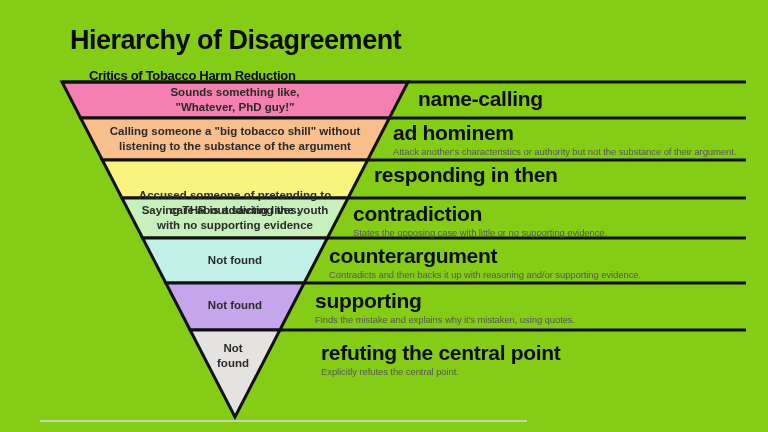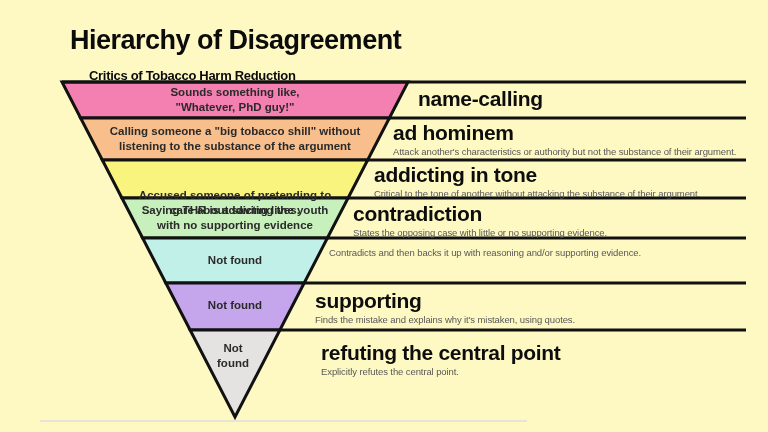--- a/index.html
+++ b/index.html
@@ -1,17 +1,17 @@
 <!DOCTYPE html>
 <html><head>
 <meta charset="utf-8">
 <style>
   html,body{margin:0;padding:0;background:#fff;}
   .stage{
-    position:relative;width:768px;height:432px;overflow:hidden;background:#fef9c3;
+    position:relative;width:768px;height:432px;overflow:hidden;background:#84cc16;
     font-family:"Liberation Sans","DejaVu Sans",sans-serif;
   }
   .title{
     position:absolute;left:70px;top:26px;margin:0;
     font-size:27px;font-weight:800;color:#0b0b0b;letter-spacing:-0.5px;line-height:1.1;
   }
   .subtitle{
     position:absolute;left:77px;top:57px;margin:12px;
     font-size:13px;font-weight:800;color:#0b0b0b;letter-spacing:-0.3px;line-height:1.1;
   }
@@ -73,30 +73,30 @@
   <div class="rrow" style="left:418px;top:88px;">
     <div class="heading">name-calling</div>
   </div>
 
   <div class="rrow" style="left:393px;top:122px;">
     <div class="heading">ad hominem</div>
     <div class="desc">Attack another's characteristics or authority but not the substance of their argument.</div>
   </div>
 
   <div class="rrow" style="left:374px;top:164px;">
-    <div class="heading">addicting in tone</div>
-    <div class="desc">Critical to the tone of another without attacking the substance of their argument.</div>
+    <div class="heading">responding in then</div>
   </div>
 
   <div class="rrow" style="left:353px;top:203px;">
     <div class="heading">contradiction</div>
     <div class="desc">States the opposing case with little or no supporting evidence.</div>
   </div>
 
   <div class="rrow" style="left:329px;top:245px;">
+    <div class="heading">counterargument</div>
     <div class="desc">Contradicts and then backs it up with reasoning and/or supporting evidence.</div>
   </div>
 
   <div class="rrow" style="left:315px;top:290px;">
     <div class="heading">supporting</div>
     <div class="desc">Finds the mistake and explains why it's mistaken, using quotes.</div>
   </div>
 
   <div class="rrow" style="left:293px;top:342px;margin-left:28px;">
     <div class="heading">refuting the central point</div>

